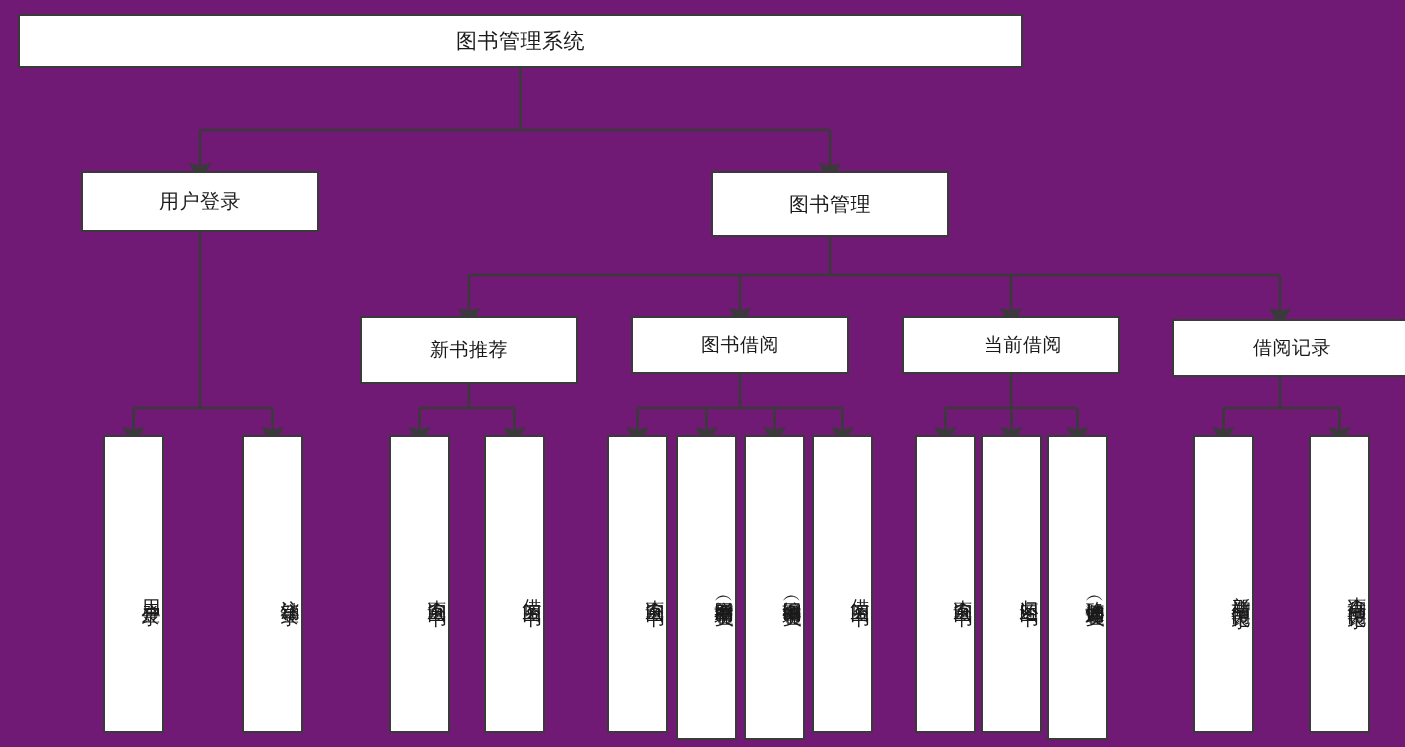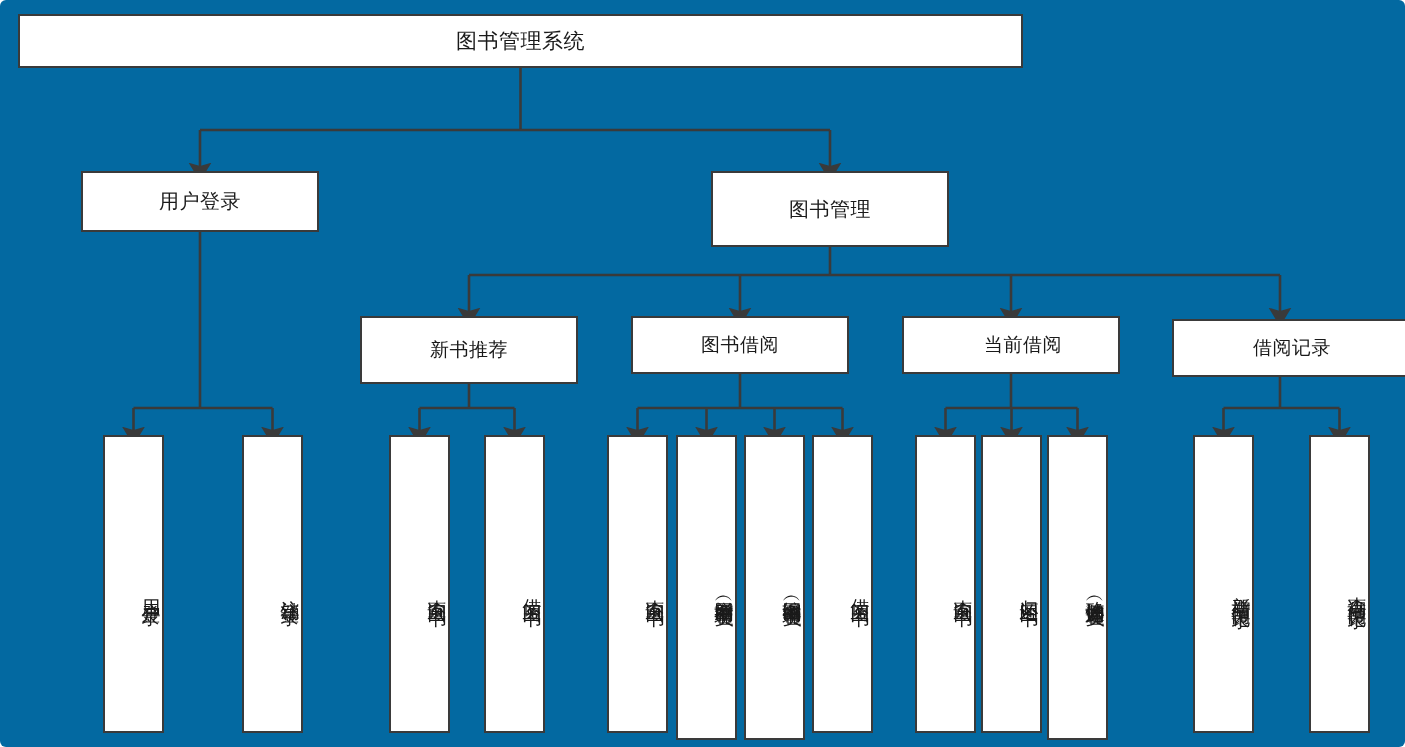--- a/index.html
+++ b/index.html
@@ -8,23 +8,22 @@
     padding: 0;
     background: #ffffff;
   }
   body {
     font-family: "Liberation Sans", "DejaVu Sans", sans-serif;
   }
   #canvas {
     position: relative;
     width: 1405px;
     height: 747px;
-    background: #0369a1;
+    background: #701a75;
     overflow: hidden;
-    border-radius: 6px;
   }
   svg.links {
     position: absolute;
     left: 0;
     top: 0;
     width: 1405px;
     height: 747px;
     pointer-events: none;
   }
   .node {
@@ -124,21 +123,21 @@
       </g>
   </svg>
 
   <div id="nodes-layer">
       <div class="node root" style="left: 18px; top: 14px; width: 1005px; height: 54px;">
         <span class="node-label">图书管理系统</span>
       </div>
       <div class="node level2" style="left: 81px; top: 171px; width: 238px; height: 61px;">
         <span class="node-label">用户登录</span>
       </div>
-      <div class="node level2" style="left: 711px; top: 171px; width: 238px; height: 76px;">
+      <div class="node level2" style="left: 711px; top: 171px; width: 238px; height: 66px;">
         <span class="node-label">图书管理</span>
       </div>
       <div class="node level3" style="left: 360px; top: 316px; width: 218px; height: 68px;">
         <span class="node-label">新书推荐</span>
       </div>
       <div class="node level3" style="left: 631px; top: 316px; width: 218px; height: 58px;">
         <span class="node-label">图书借阅</span>
       </div>
       <div class="node level3" style="left: 902px; top: 316px; width: 218px; height: 58px; padding-left: 24px;">
         <span class="node-label">当前借阅</span>

